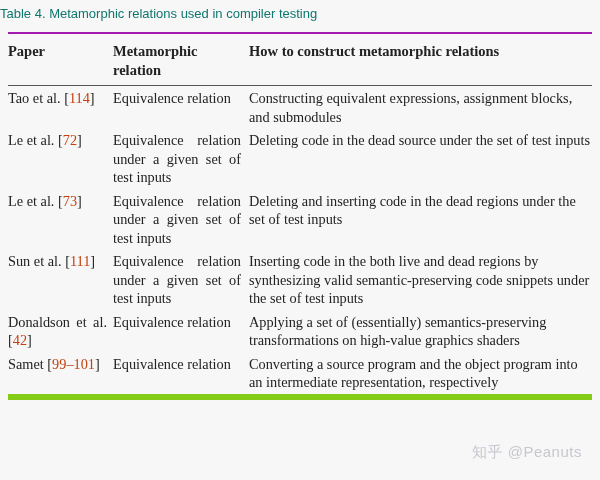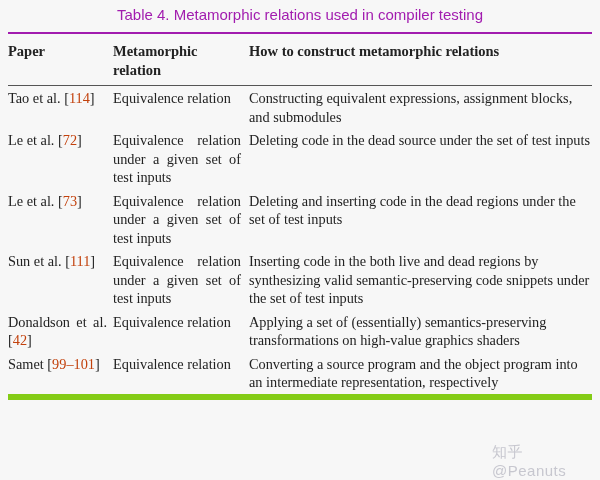--- a/index.html
+++ b/index.html
@@ -13,24 +13,24 @@
       overflow: hidden;
       position: relative;
       font-family: "DejaVu Serif", "Liberation Serif", serif;
       color: #222;
     }
     .caption {
       position: absolute;
       top: 6px;
       left: 0;
       width: 600px;
-      text-align: center;
+      text-align: left;
       font-family: "Liberation Sans", "DejaVu Sans", sans-serif;
-      font-size: 15px;
-      color: #a21caf;
+      font-size: 13px;
+      color: #0f766e;
     }
     .table-wrap {
       position: absolute;
       top: 32px;
       left: 8px;
       width: 584px;
     }
     table {
       width: 100%;
       border-collapse: collapse;
@@ -60,21 +60,21 @@
       vertical-align: top;
       padding: 3px 0 2px 0;
     }
     td.paper, th.paper { padding-right: 6px; }
     td.rel, th.rel { padding-right: 8px; }
     td.rel { text-align: justify; }
     td.paper { text-align: justify; }
     .cite { color: #c2410c; }
     .watermark {
       position: absolute;
-      left: 492px;
+      left: 472px;
       top: 443px;
       font-family: "Liberation Sans", "DejaVu Sans", sans-serif;
       font-size: 15px;
       color: rgba(190,190,200,0.85);
       letter-spacing: 0.5px;
     }
   </style>
 </head>
 <body>
 

